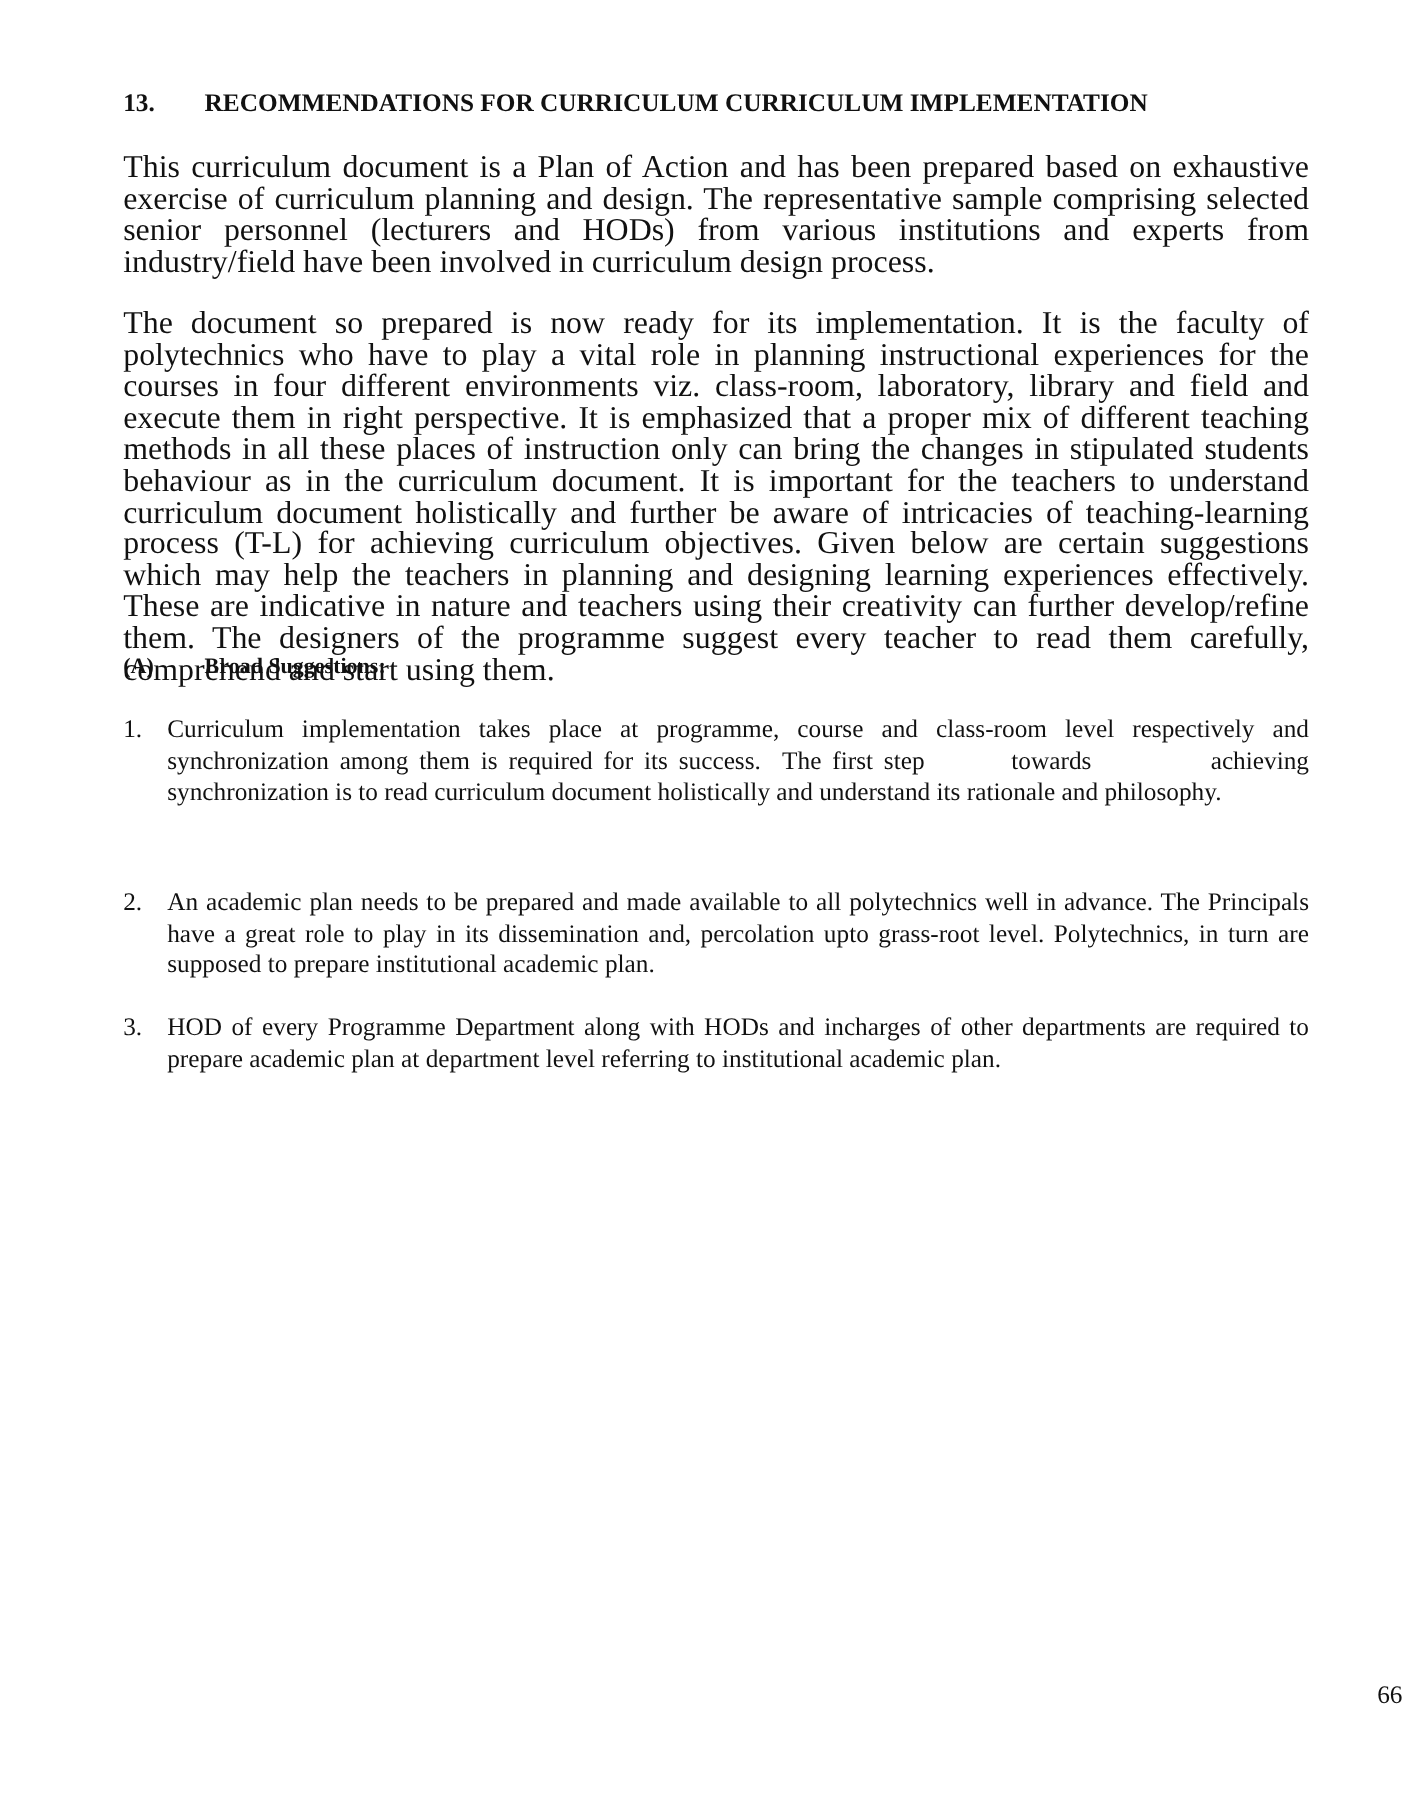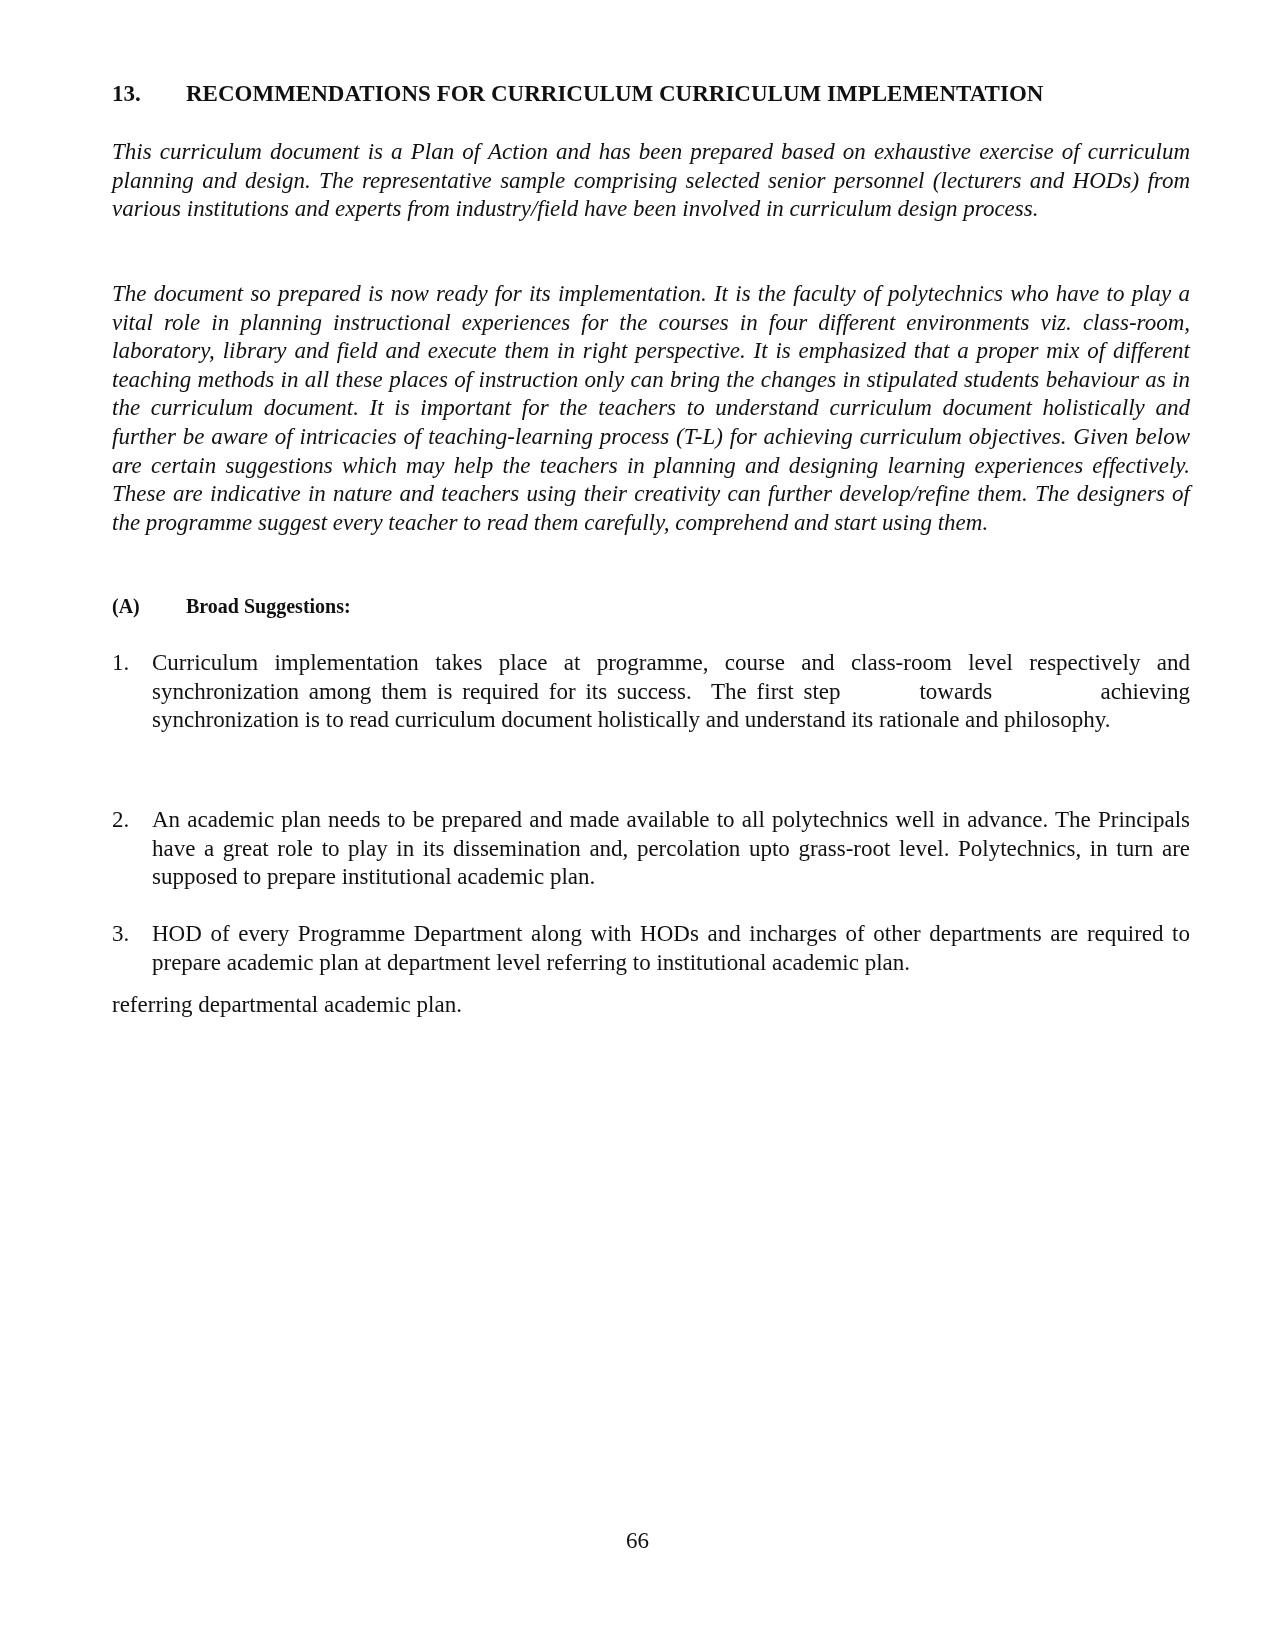--- a/index.html
+++ b/index.html
@@ -2,36 +2,36 @@
 <html><head>
 <meta charset="utf-8">
 <style>
   html, body { margin: 0; padding: 0; background: #ffffff; }
   body { width: 1275px; height: 1651px; position: relative; overflow: hidden;
          font-family: "Liberation Serif", "DejaVu Serif", serif; color: #111; }
   .page { position: absolute; left: 112px; top: 0; width: 1078px; }
   .heading { position: absolute; top: 80px; left: 0; width: 1078px; font-weight: bold;
              font-size: 23px; line-height: 28px; white-space: nowrap; }
   .heading .num { display: inline-block; width: 74px; }
-  .para { position: absolute; left: 0; width: 1078px; font-size: 23px; line-height: 28.6px;
-          text-align: justify; margin: 0; font-style: italic; }
+  .para { position: absolute; left: 0; width: 1078px; font-size: 29px; line-height: 28.6px;
+          text-align: justify; margin: 0; }
   #p1 { top: 138px; }
   #p2 { top: 280px; }
   .subhead { position: absolute; top: 592px; left: 0; font-weight: bold; font-size: 20px; line-height: 28px; white-space: nowrap; }
   .subhead .num { display: inline-block; width: 74px; }
   .item { position: absolute; left: 0; width: 1078px; font-size: 23px; line-height: 28.6px; }
   .item .num { position: absolute; left: 0; top: 0; }
   .item .body { margin-left: 40px; text-align: justify; }
   #i1 { top: 649px; }
   #i2 { top: 806px; }
   #i3 { top: 920px; }
   #i4 { top: 991px; text-align: justify; }
   #i4 .first { display: block; text-align: justify; text-align-last: justify; }
   #i4 .first .num { position: static; display: inline-block; width: 74px; }
-  .pageno { position: absolute; top: 1528px; left: 0; width: 1275px; text-align: center; font-size: 23px; }
+  .pageno { position: absolute; top: 1528px; left: 0; width: 1275px; text-align: right; font-size: 23px; }
 </style>
 </head>
 <body>
 
 <div class="page">
   <div class="heading">
     <span class="num">13.</span><span>RECOMMENDATIONS FOR CURRICULUM CURRICULUM IMPLEMENTATION</span>
   </div>
 
   <p class="para" id="p1">This curriculum document is a Plan of Action and has been prepared based on exhaustive exercise of curriculum planning and design.  The representative sample comprising selected senior personnel (lecturers and HODs) from various institutions and experts from industry/field have been involved in curriculum design process.</p>
@@ -50,17 +50,16 @@
     <span class="num">2.</span>
     <div class="body">An academic plan needs to be prepared and made available to all polytechnics well in advance.  The Principals have a great role to play in its dissemination and, percolation upto grass-root level. Polytechnics, in turn are supposed to prepare institutional academic plan.</div>
   </div>
 
   <div class="item" id="i3">
     <span class="num">3.</span>
     <div class="body">HOD of every Programme Department along with HODs and incharges of other departments are required to prepare academic plan at department level referring to institutional academic plan.</div>
   </div>
 
   <div class="item" id="i4">
-    <span>referring departmental academic plan.</span>
   </div>
 </div>
 
 <div class="pageno">66</div>
 
 </body></html>

